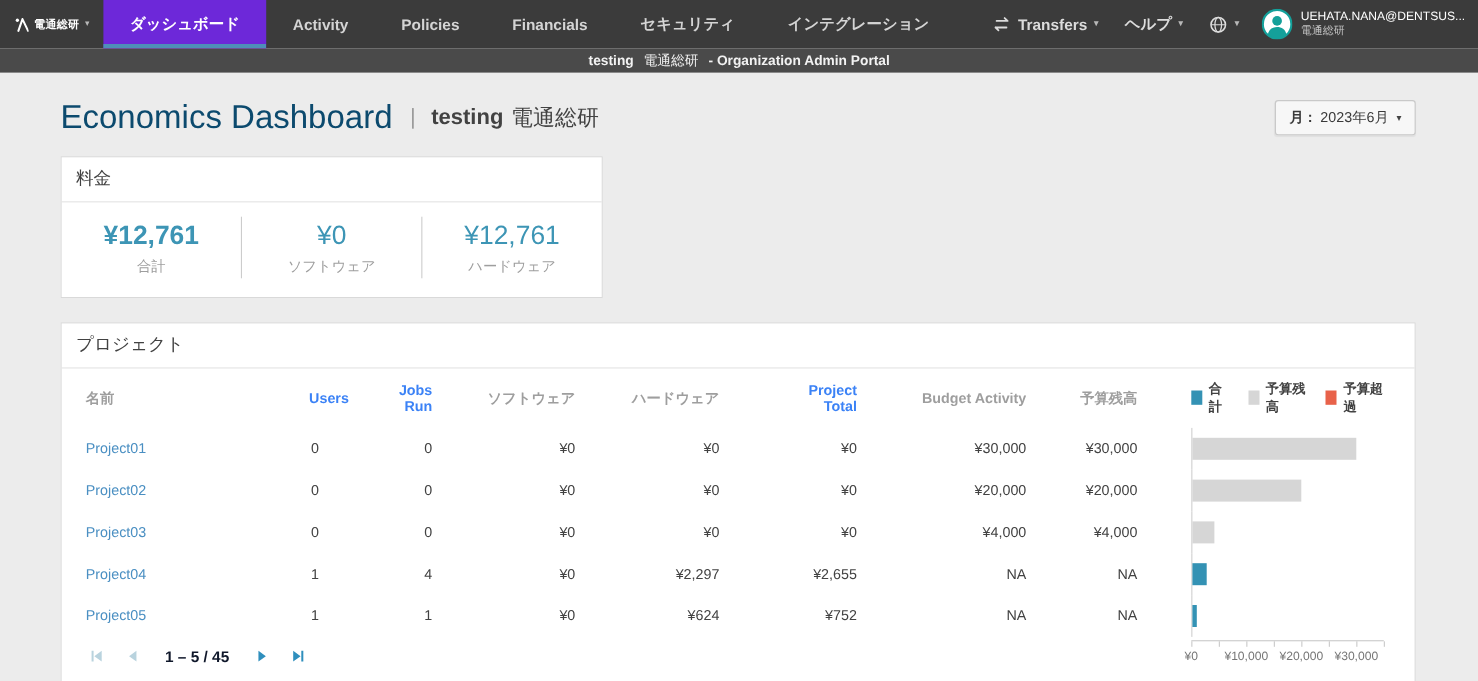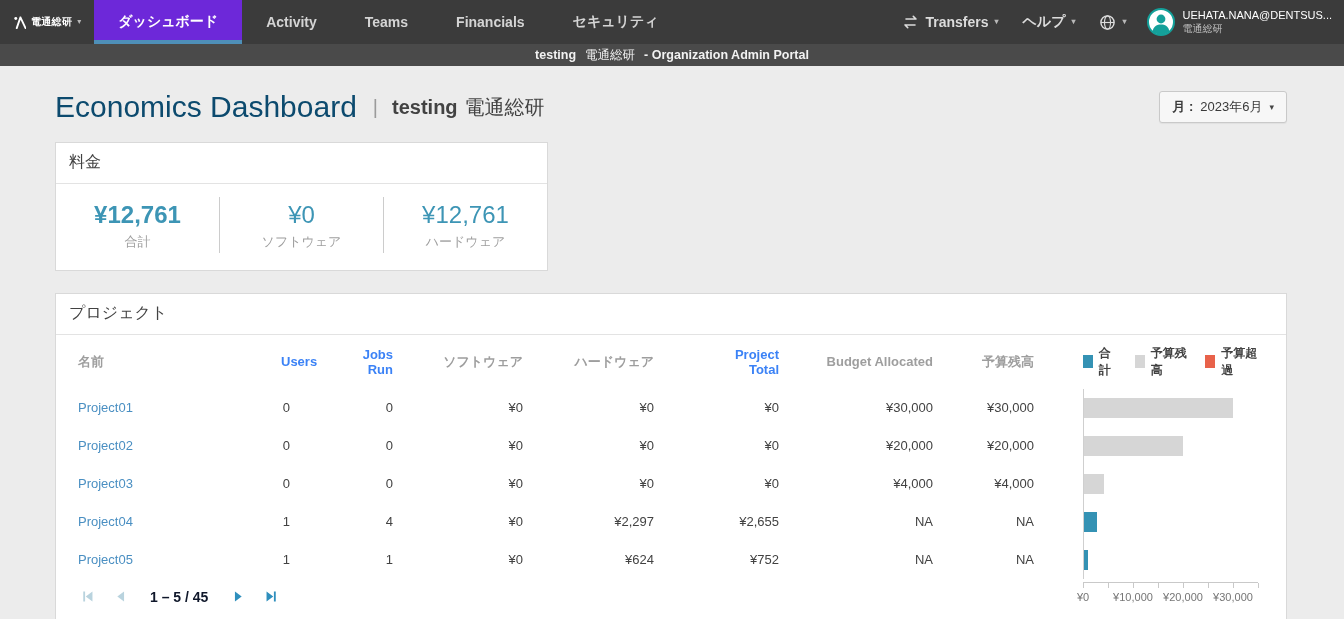--- a/index.html
+++ b/index.html
@@ -101,33 +101,36 @@
   </div>
   <div class="nav-tabs">
   <div class="nav-tab active">
         <span>ダッシュボード</span>
       </div>
 
   <div class="nav-tab">
         <span>Activity</span>
       </div>
 
-
-  <div class="nav-tab">
-        <span>Teams</span>
-      </div>
+  <div class="nav-tab">
+        <span>Policies</span>
+      </div>
+
 
   <div class="nav-tab">
         <span>Financials</span>
       </div>
 
   <div class="nav-tab">
         <span>セキュリティ</span>
       </div>
 
+  <div class="nav-tab">
+        <span>インテグレーション</span>
+      </div>
 </div>
 
   <div class="nav-right">
     <div class="nav-item">
       <svg class="ic" width="17" height="14" viewBox="0 0 17 14">
         <path d="M4 4 H14 M14 4 L11.3 1.4 M13 10 H3 M3 10 L5.7 12.6" stroke="#dcdcdc" stroke-width="1.6" fill="none" stroke-linecap="round" stroke-linejoin="round"></path>
       </svg>
       <span>Transfers</span>
       <span class="caret">▾</span>
     </div>
@@ -200,21 +203,21 @@
   <div class="card projects-card">
     <div class="card-h">プロジェクト</div>
 
     <div class="tgrid thead-row">
       <div class="cell hcell h-light">名前</div>
       <div class="cell hcell h-dark num">Users</div>
       <div class="cell hcell h-dark num">Jobs Run</div>
       <div class="cell hcell h-light num">ソフトウェア</div>
       <div class="cell hcell h-light num">ハードウェア</div>
       <div class="cell hcell h-dark num">Project Total</div>
-      <div class="cell hcell h-light num">Budget Allocated</div>
+      <div class="cell hcell h-light num">Budget Activity</div>
       <div class="cell hcell h-light num">予算残高</div>
       <div class="chart-cell">
         <div class="legend">
   <span class="legend-item">
     <span class="legend-swatch" style="background: rgb(52, 146, 180);"></span>
     <span>合計</span>
   </span>
 
   <span class="legend-item">
     <span class="legend-swatch" style="background: rgb(214, 214, 214);"></span>

